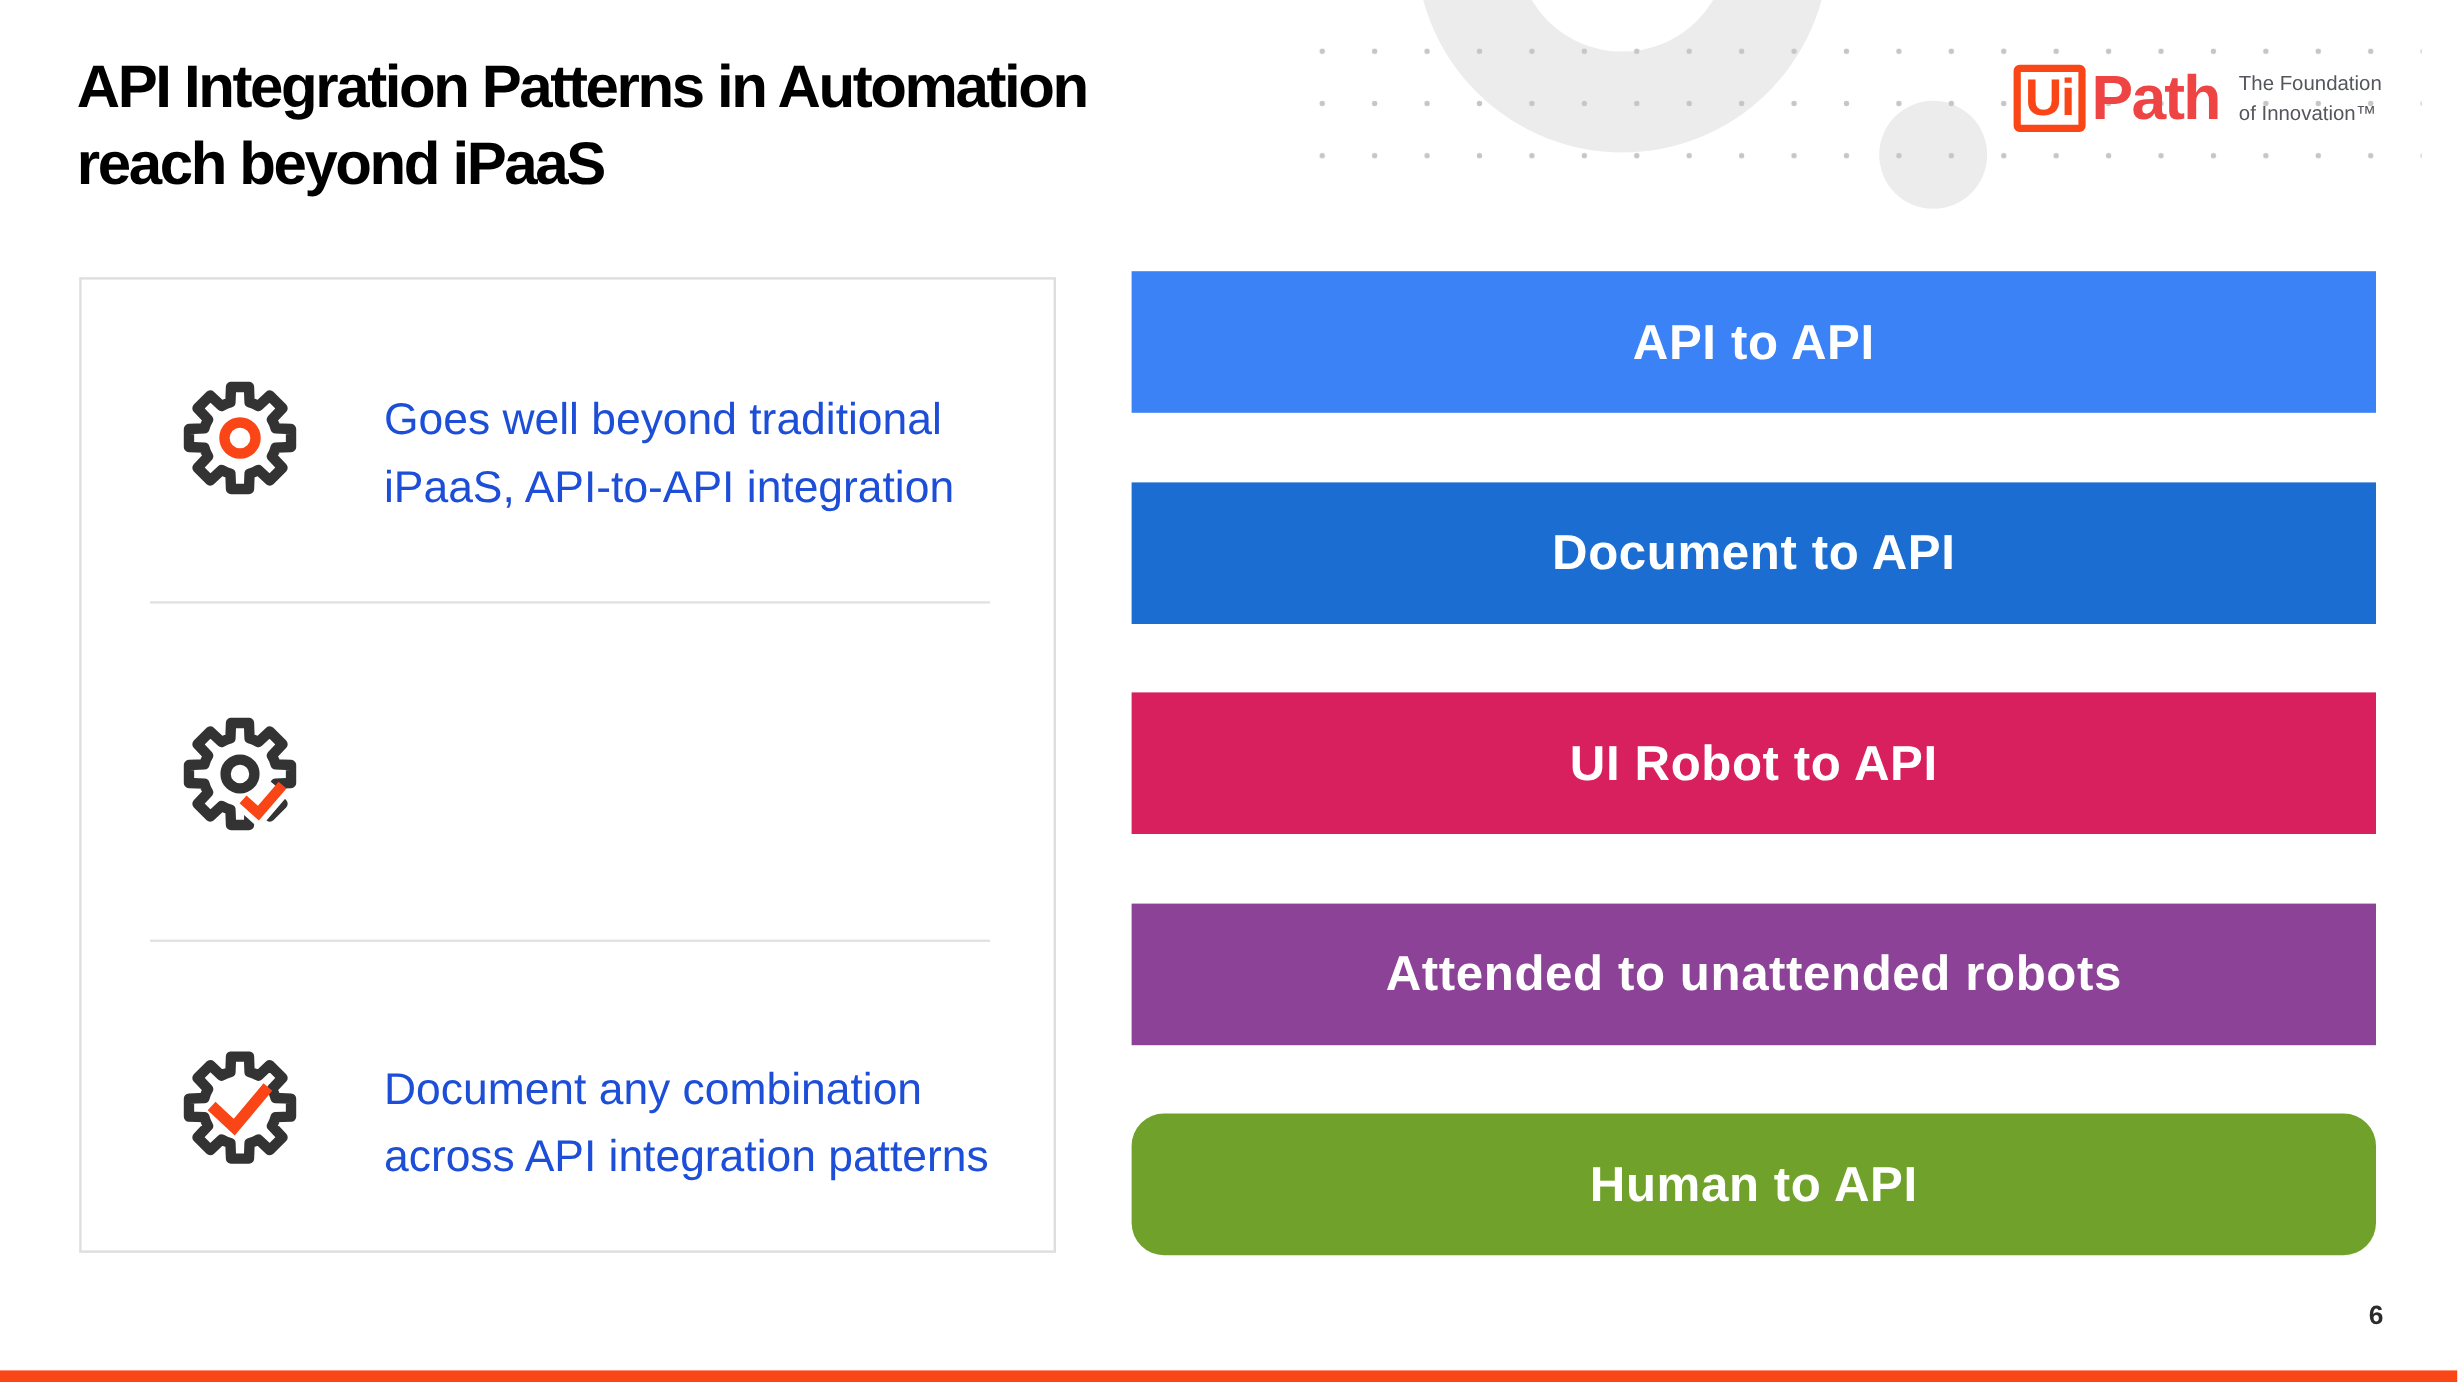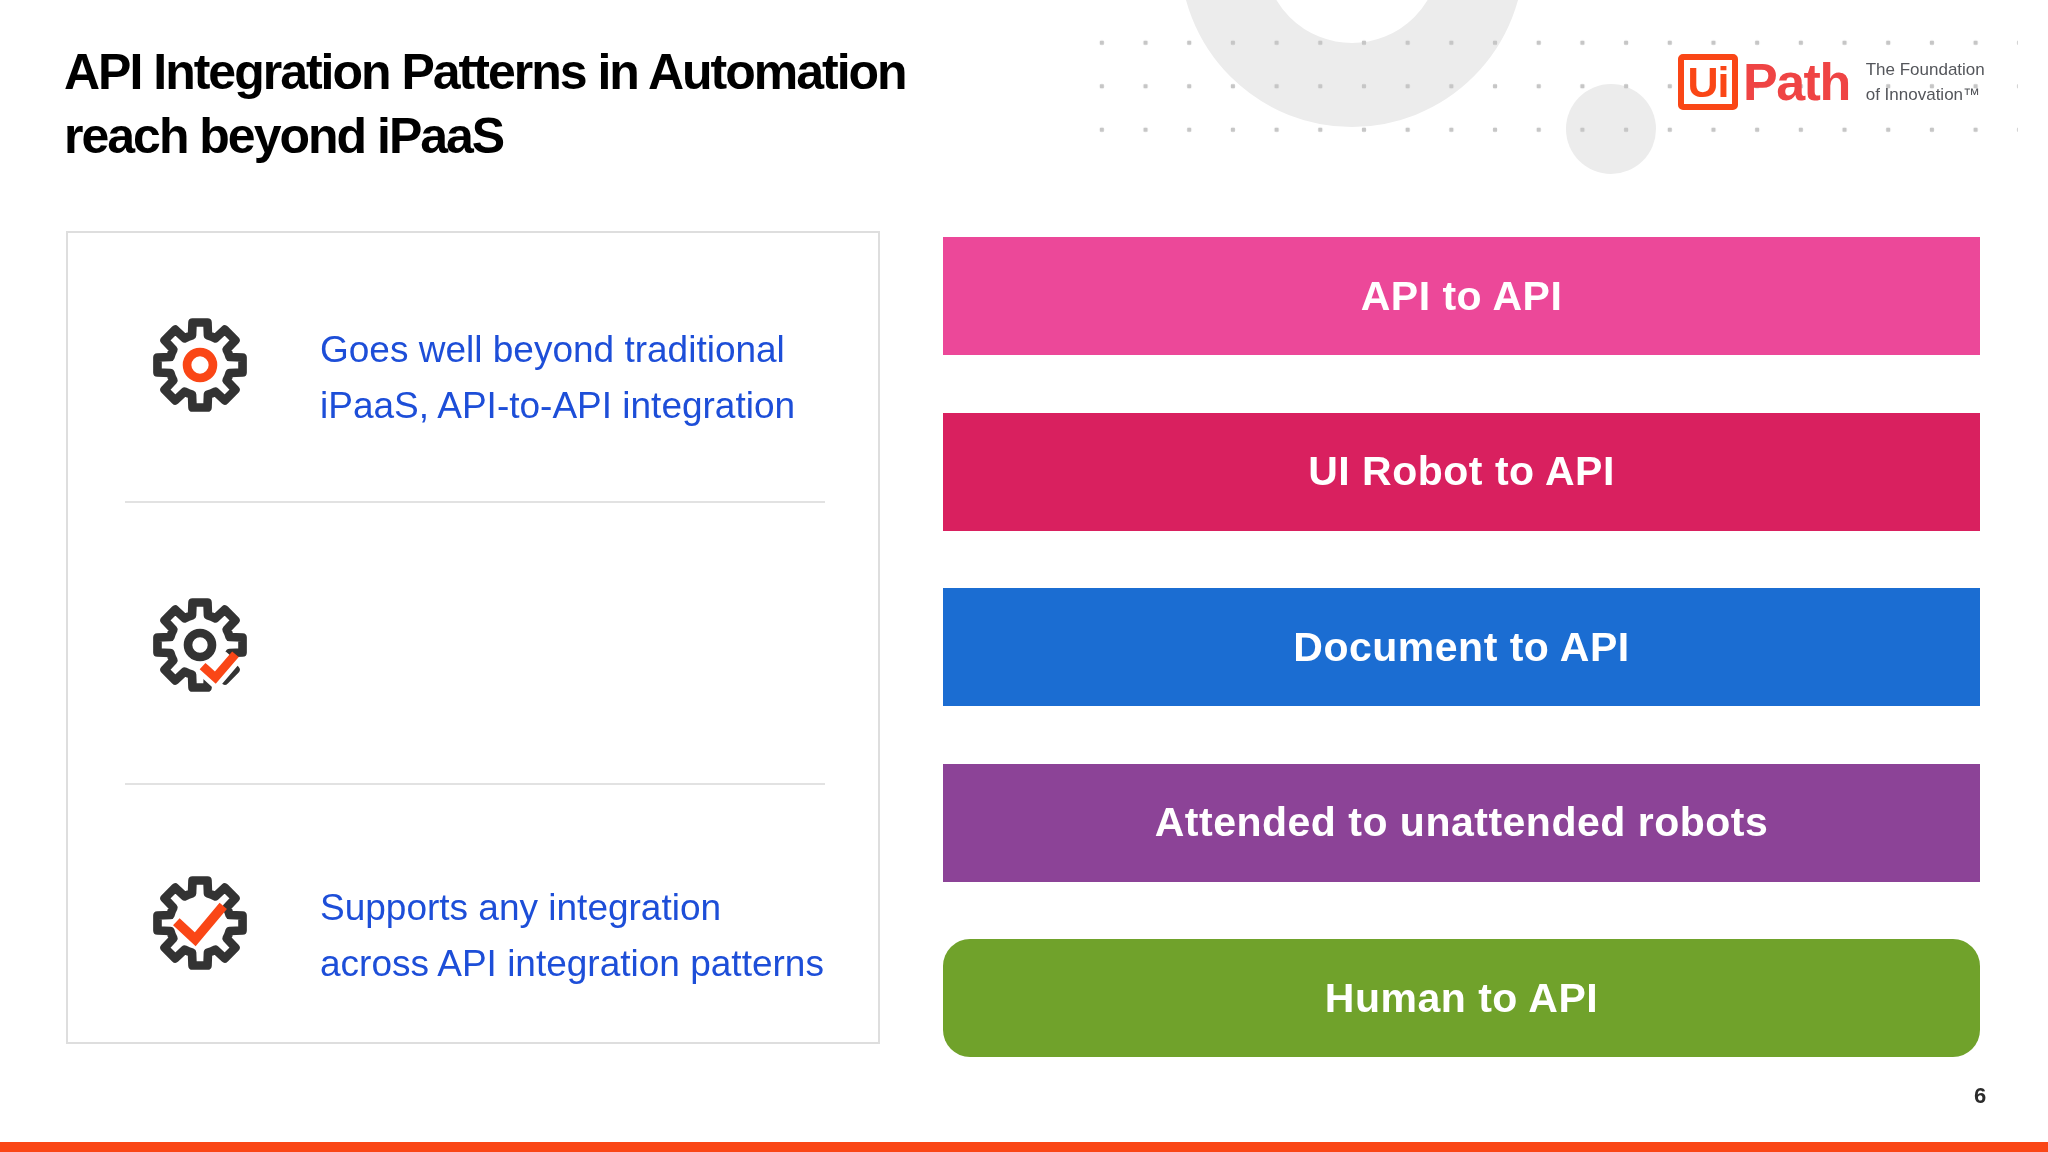--- a/index.html
+++ b/index.html
@@ -98,33 +98,33 @@
           <polyline points="56,75 66,84 84,63" fill="none" stroke="#ffffff" stroke-width="19"></polyline>
           <polyline points="56,75 66,84 84,63" fill="none" stroke="#FA4616" stroke-width="9" stroke-linecap="square"></polyline>
         </svg></div>
 
     <div class="divider" style="top:550px"></div>
 
     <div class="feature-icon" style="top:640px"><svg viewBox="0 0 100 100" width="96" height="100">
           <path d="M80.9,41.7 L94.3,42.2 L94.3,57.8 L80.9,58.3 L79.6,62.2 L77.7,66.0 L86.9,75.8 L75.8,86.9 L66.0,77.7 L62.2,79.6 L58.3,80.9 L57.8,94.3 L42.2,94.3 L41.7,80.9 L37.8,79.6 L34.0,77.7 L24.2,86.9 L13.1,75.8 L22.3,66.0 L20.4,62.2 L19.1,58.3 L5.7,57.8 L5.7,42.2 L19.1,41.7 L20.4,37.8 L22.3,34.0 L13.1,24.2 L24.2,13.1 L34.0,22.3 L37.8,20.4 L41.7,19.1 L42.2,5.7 L57.8,5.7 L58.3,19.1 L62.2,20.4 L66.0,22.3 L75.8,13.1 L86.9,24.2 L77.7,34.0 L79.6,37.8 Z" fill="#ffffff" stroke="#333333" stroke-width="9" stroke-linejoin="round"></path>
           <polyline points="29,52 45,67 71,36" fill="none" stroke="#FA4616" stroke-width="10" stroke-linecap="square"></polyline>
         </svg></div>
-    <div class="feature-text" style="top:647px">Supports any integration
+    <div class="feature-text" style="top:647px">Document any combination
 across API integration patterns</div>
   </div>
 
   <div class="bars" id="bars">
-      <div class="bar" style="background: #ec4899; margin-top: 11px;">
+      <div class="bar" style="background: #3b82f6;">
         <span>API to API</span>
+      </div>
+      <div class="bar" style="background: rgb(27, 109, 210);">
+        <span>Document to API</span>
       </div>
       <div class="bar" style="background: rgb(217, 32, 95);">
         <span>UI Robot to API</span>
-      </div>
-      <div class="bar" style="background: rgb(27, 109, 210);">
-        <span>Document to API</span>
       </div>
       <div class="bar" style="background: rgb(140, 67, 151);">
         <span>Attended to unattended robots</span>
       </div>
       <div class="bar" style="background: rgb(112, 162, 43); border-radius: 27px;">
         <span>Human to API</span>
       </div>
     </div>
 
   <div class="page-number">6</div>

